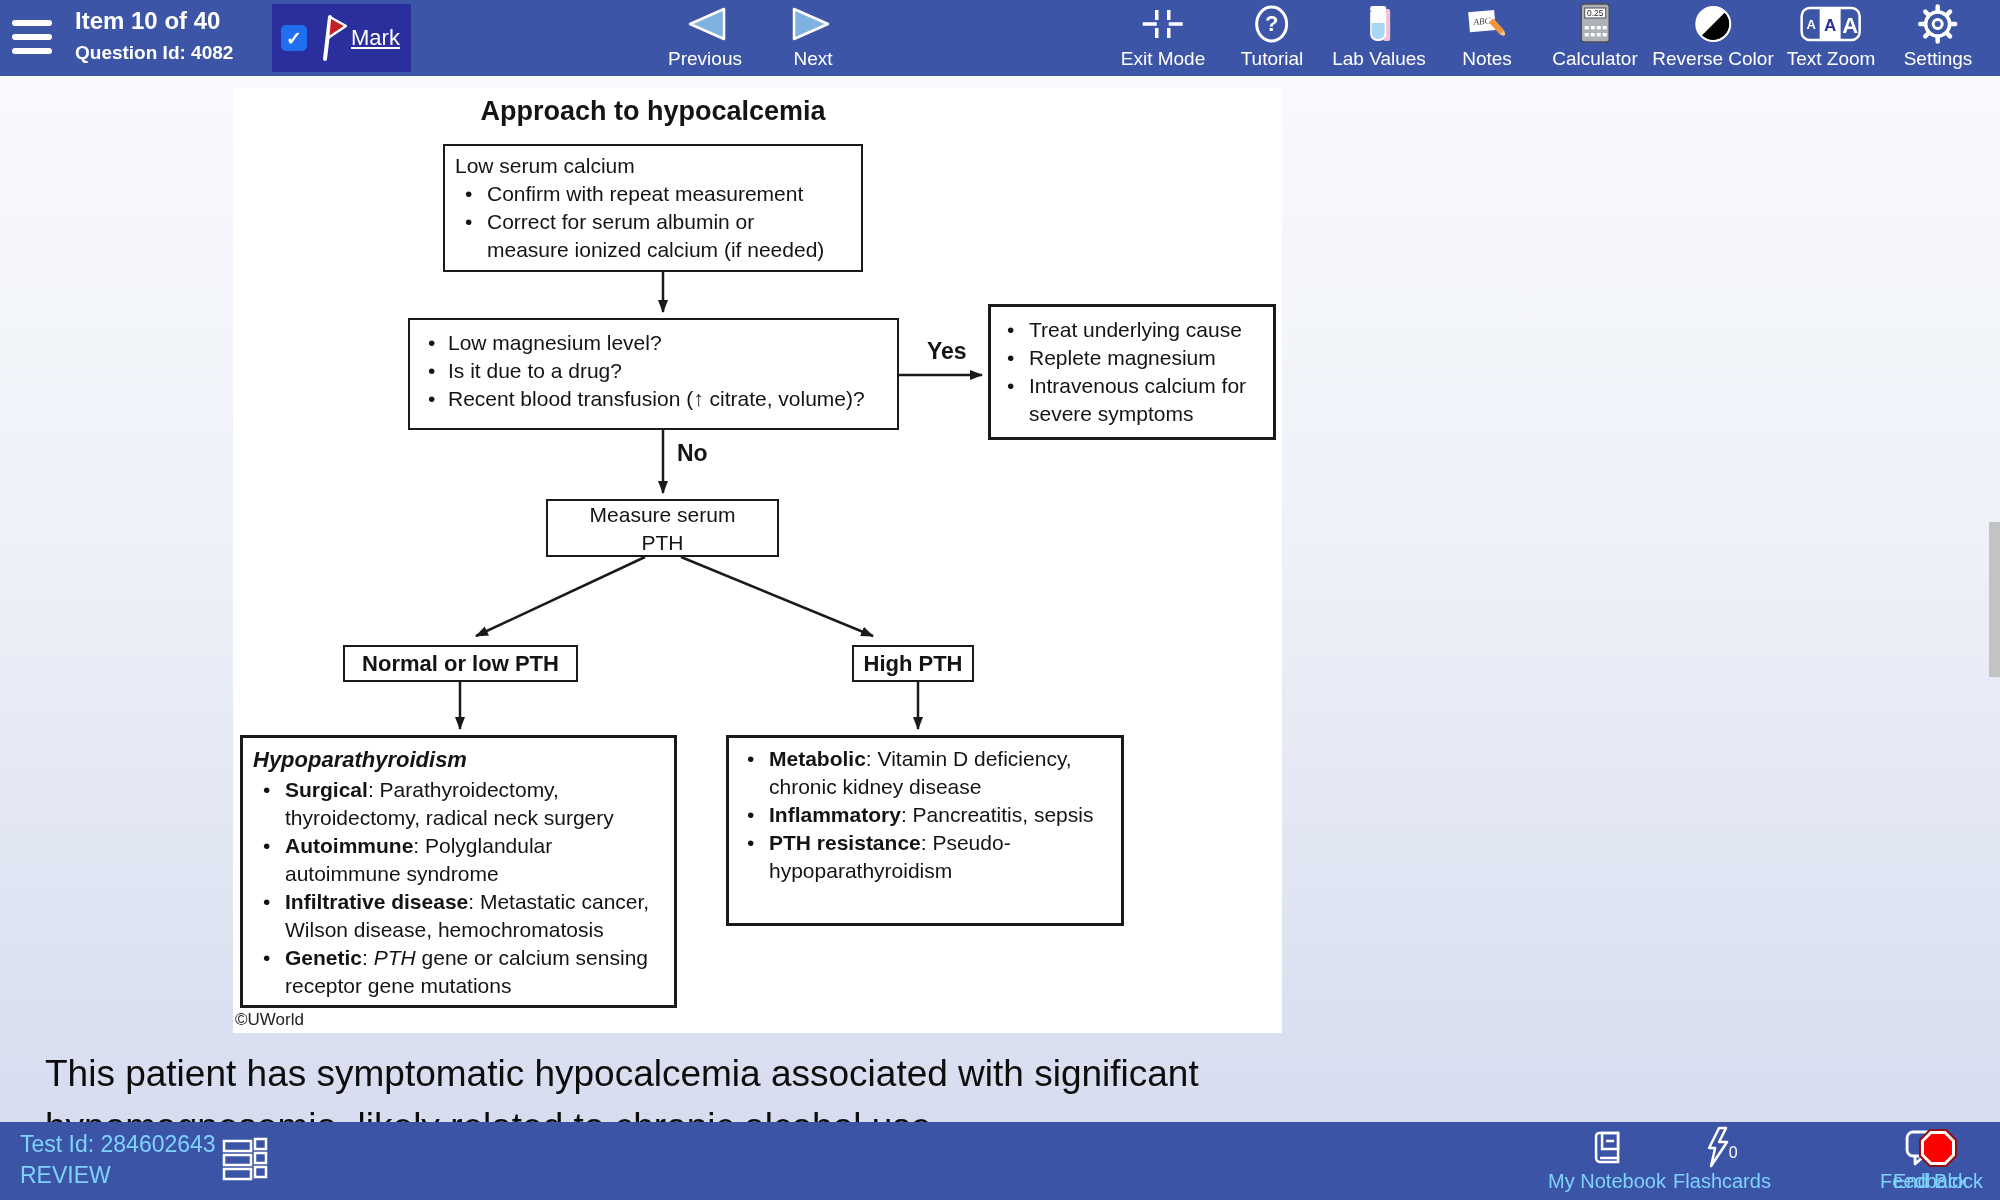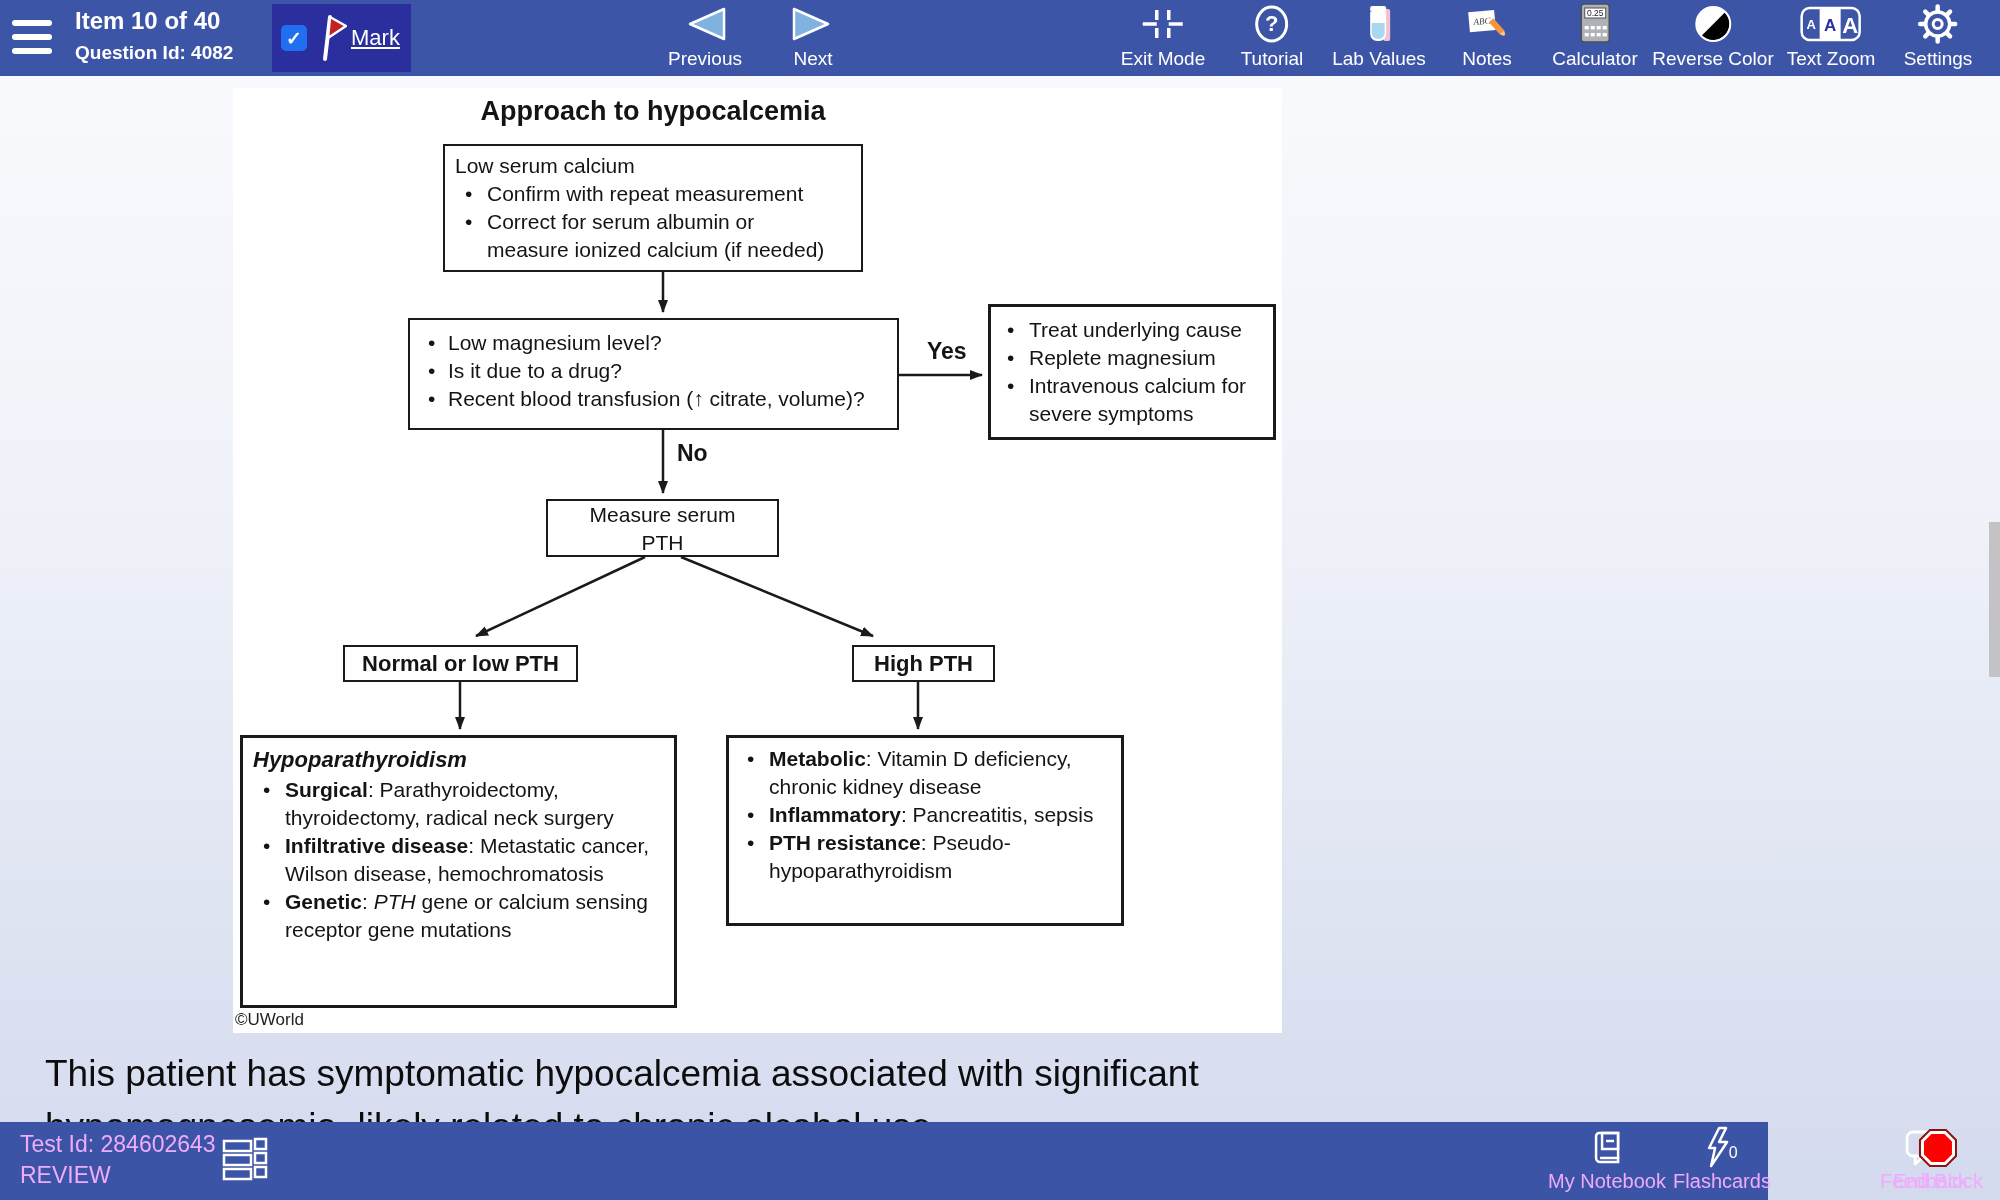--- a/index.html
+++ b/index.html
@@ -37,21 +37,21 @@
   .fc-center { display:flex; flex-direction:column; justify-content:space-between; text-align:center; }
   .fc-branch { font-weight:700; font-size:22px; display:flex; align-items:center; justify-content:center; }
   .fc-lbl { position:absolute; font-weight:700; font-size:23px; }
   .fc-credit { position:absolute; left:2px; top:922px; font-size:17px; color:#222; }
   .hypo-title { font-weight:700; font-style:italic; font-size:22px; margin-bottom:2px; }
   .arrows { position:absolute; left:0; top:0; width:1049px; height:945px; pointer-events:none; }
   
   .exp-line1 { position:absolute; left:45px; top:1053px; font-size:37px; line-height:1.15; color:#0d0d0d; z-index:1; }
   .exp-line2 { position:absolute; left:45px; top:1106px; font-size:37px; line-height:1.15; color:#0d0d0d; z-index:1; }
   
-  .bottombar { position:absolute; left:0; top:1122px; width:1768px; height:78px; background:#3c54a6; z-index:5; color:#f0abfc; }
+  .bottombar { position:absolute; left:0; top:1122px; width:2000px; height:78px; background:#3c54a6; z-index:5; color:#7dd3fc; }
   .test-id { position:absolute; left:20px; top:9px; font-size:23px; }
   .review { position:absolute; left:20px; top:40px; font-size:23px; }
   .rows-icon { position:absolute; left:222px; top:14px; }
   .fbtn { position:absolute; top:0; height:78px; transform:translateX(-50%); text-align:center; cursor:pointer; }
   .fbtn .ic { height:46px; display:flex; align-items:end; justify-content:center; }
   .fbtn .lbl { font-size:20px; white-space:nowrap; margin-top:2px; }
   
   .scroll-thumb { position:absolute; left:1989px; top:522px; width:11px; height:155px; background:#c3c3c6; }
   svg { display:block; }
 </style>
@@ -255,26 +255,28 @@
       <div class="fb">Intravenous calcium for
 severe symptoms</div>
     </div>
 
     <div class="fc-box fc-center" style="left:313px; top:411px; width:233px; height:58px;">
       <div>Measure serum</div>
       <div>PTH</div>
     </div>
 
     <div class="fc-box fc-branch" style="left:110px; top:557px; width:235px; height:37px;">Normal or low PTH</div>
-    <div class="fc-box fc-branch" style="left:619px; top:557px; width:143px; height:37px;">High PTH</div>
+    <div class="fc-box fc-branch" style="left:619px; top:557px; width:122px; height:37px;">High PTH</div>
 
     <div class="fc-box thick" style="left:7px; top:647px; width:437px; height:273px; padding:7px 10px;">
       <div class="hypo-title">Hypoparathyroidism</div>
       <div class="fb"><span class="ldr">Surgical</span><span>: </span><em></em><span>Parathyroidectomy,
 thyroidectomy, radical neck surgery</span></div>
+      <div class="fb"><span class="ldr">Autoimmune</span><span>: </span><em></em><span>Polyglandular
+autoimmune syndrome</span></div>
       <div class="fb"><span class="ldr">Infiltrative disease</span><span>: </span><em></em><span>Metastatic cancer,
 Wilson disease, hemochromatosis</span></div>
       <div class="fb"><span class="ldr">Genetic</span><span>: </span><em>PTH</em><span> gene or calcium sensing
 receptor gene mutations</span></div>
     </div>
 
     <div class="fc-box thick" style="left:493px; top:647px; width:398px; height:191px; padding:7px 8px;">
       <div class="fb"><span class="ldr">Metabolic</span><span>: </span><em></em><span>Vitamin D deficiency,
 chronic kidney disease</span></div>
       <div class="fb"><span class="ldr">Inflammatory</span><span>: </span><em></em><span>Pancreatitis, sepsis</span></div>

